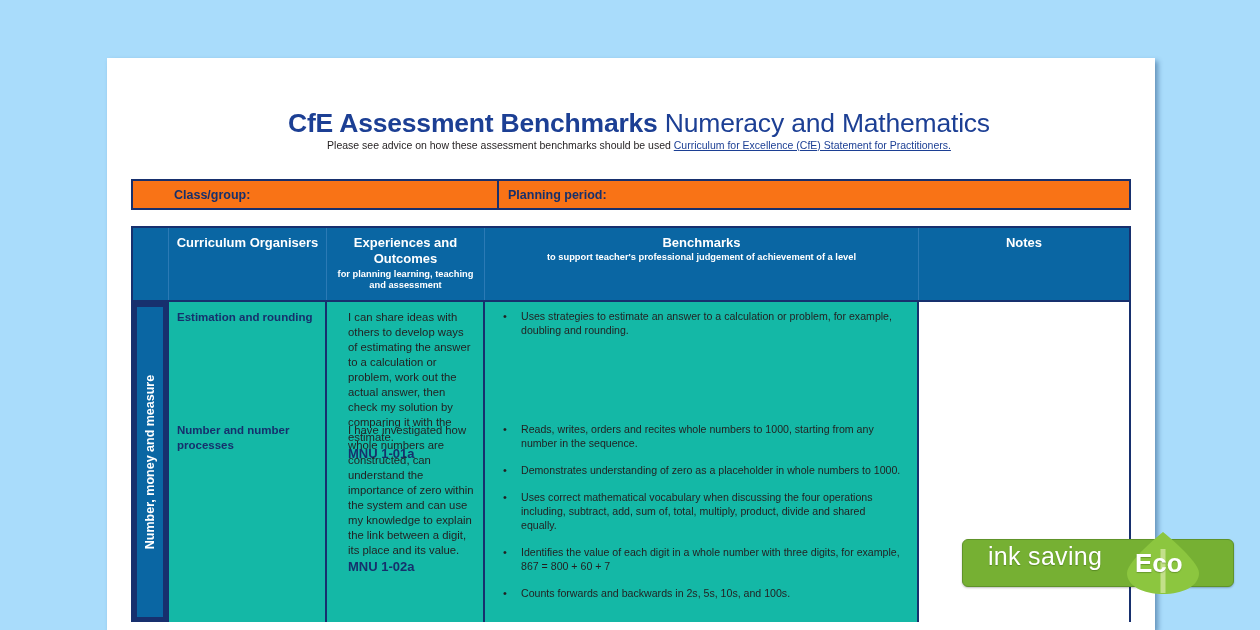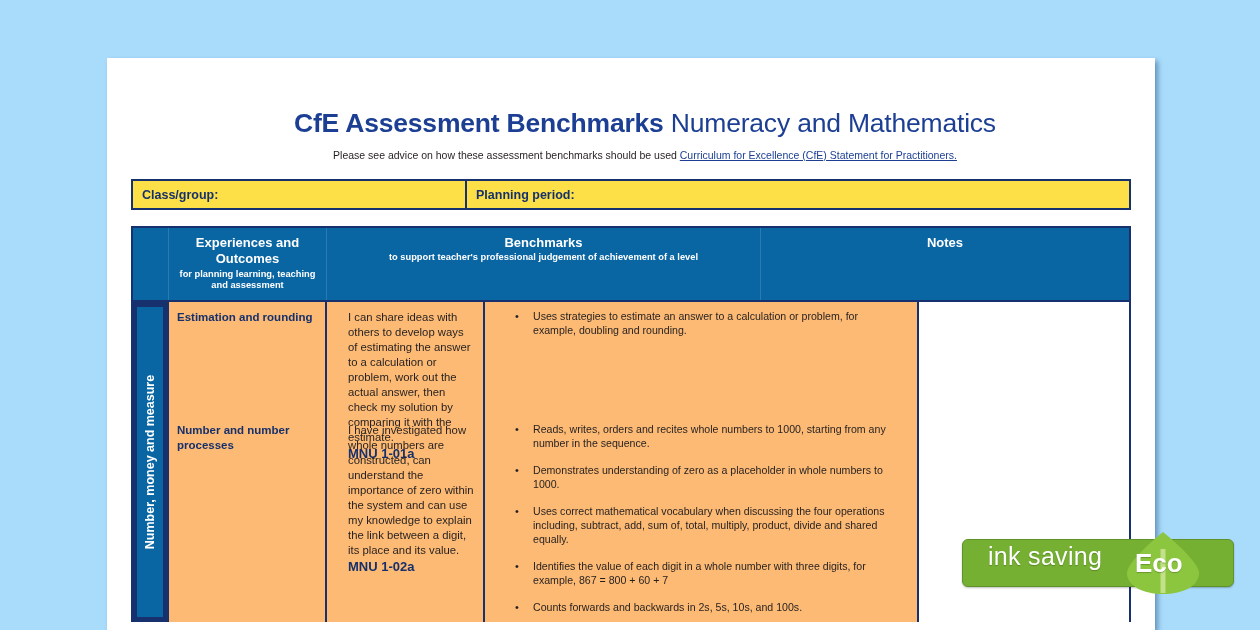--- a/index.html
+++ b/index.html
@@ -26,54 +26,54 @@
     width: 1048px;
     height: 572px;
     background: #ffffff;
     box-shadow: 3px 3px 5px rgba(20,60,110,0.45);
     overflow: hidden;
   }
 
   
   .title-wrap {
     position: absolute;
-    left: 14px; top: 50px;
+    left: 8px; top: 50px;
     width: 100%;
     text-align: center;
   }
   .main-title {
     font-size: 26.5px;
     color: #1c3f94;
     letter-spacing: -0.2px;
     white-space: nowrap;
   }
   .main-title .b { font-weight: bold; }
   .main-title .n { font-weight: normal; }
 
   .subtitle {
-    margin-top: 10px;
     font-size: 10.5px;
     color: #231f20;
     white-space: nowrap;
   }
   .subtitle .link {
     color: #1c3f94;
     text-decoration: underline;
   }
 
   
   .info-bar {
     position: absolute;
     left: 24px;
     top: 121px;
     width: 1000px;
     height: 31px;
     border: 2px solid #17306e;
     display: flex;
-    background: #fde047;
+    background: #f97316;
+    padding-left: 32px;
   }
   .info-cell {
     display: flex;
     align-items: center;
     padding-left: 9px;
     font-size: 12.5px;
     font-weight: bold;
     color: #16306c;
   }
   .info-cell.left { width: 334px; border-right: 2px solid #17306e; }
@@ -142,21 +142,21 @@
     transform: translate(-50%, -50%) rotate(-90deg);
     white-space: nowrap;
     color: #ffffff;
     font-size: 12.5px;
     font-weight: bold;
   }
 
   .body-cols { display: flex; flex: 1; }
   .bcol {
     border-right: 2px solid #17306e;
-    background: #fdba74;
+    background: #14b8a6;
   }
   .bcol:last-child { border-right: none; }
 
   .row-block { position: relative; }
 
   .org-name {
     font-size: 11.5px;
     font-weight: bold;
     color: #16306c;
     line-height: 1.25;
@@ -171,21 +171,21 @@
   }
   .eo-code {
     font-size: 13px;
     font-weight: bold;
     color: #16306c;
   }
 
   .bench-list {
     list-style: none;
     margin: 0;
-    padding: 8px 14px 0 22px;
+    padding: 8px 14px 0 10px;
   }
   .bench-list li {
     position: relative;
     padding-left: 26px;
     margin-bottom: 13px;
     font-size: 10.6px;
     line-height: 1.32;
     color: #231f20;
   }
   .bench-list li::before {
@@ -262,20 +262,23 @@
       </div>
       <div class="info-cell right">
         <span>Planning period:</span>
       </div>
     </div>
 
     <div class="table">
 
       <div class="thead">
         <div class="cell c-spine"></div>
+        <div class="cell c-org">
+          <div class="th-title">Curriculum Organisers</div>
+        </div>
         <div class="cell c-eo">
           <div class="th-title">Experiences and Outcomes</div>
           <div class="th-sub">for planning learning, teaching and assessment</div>
         </div>
         <div class="cell c-bench">
           <div class="th-title">Benchmarks</div>
           <div class="th-sub">to support teacher's professional judgement of achievement of a level</div>
         </div>
         <div class="cell c-notes">
           <div class="th-title">Notes</div>

